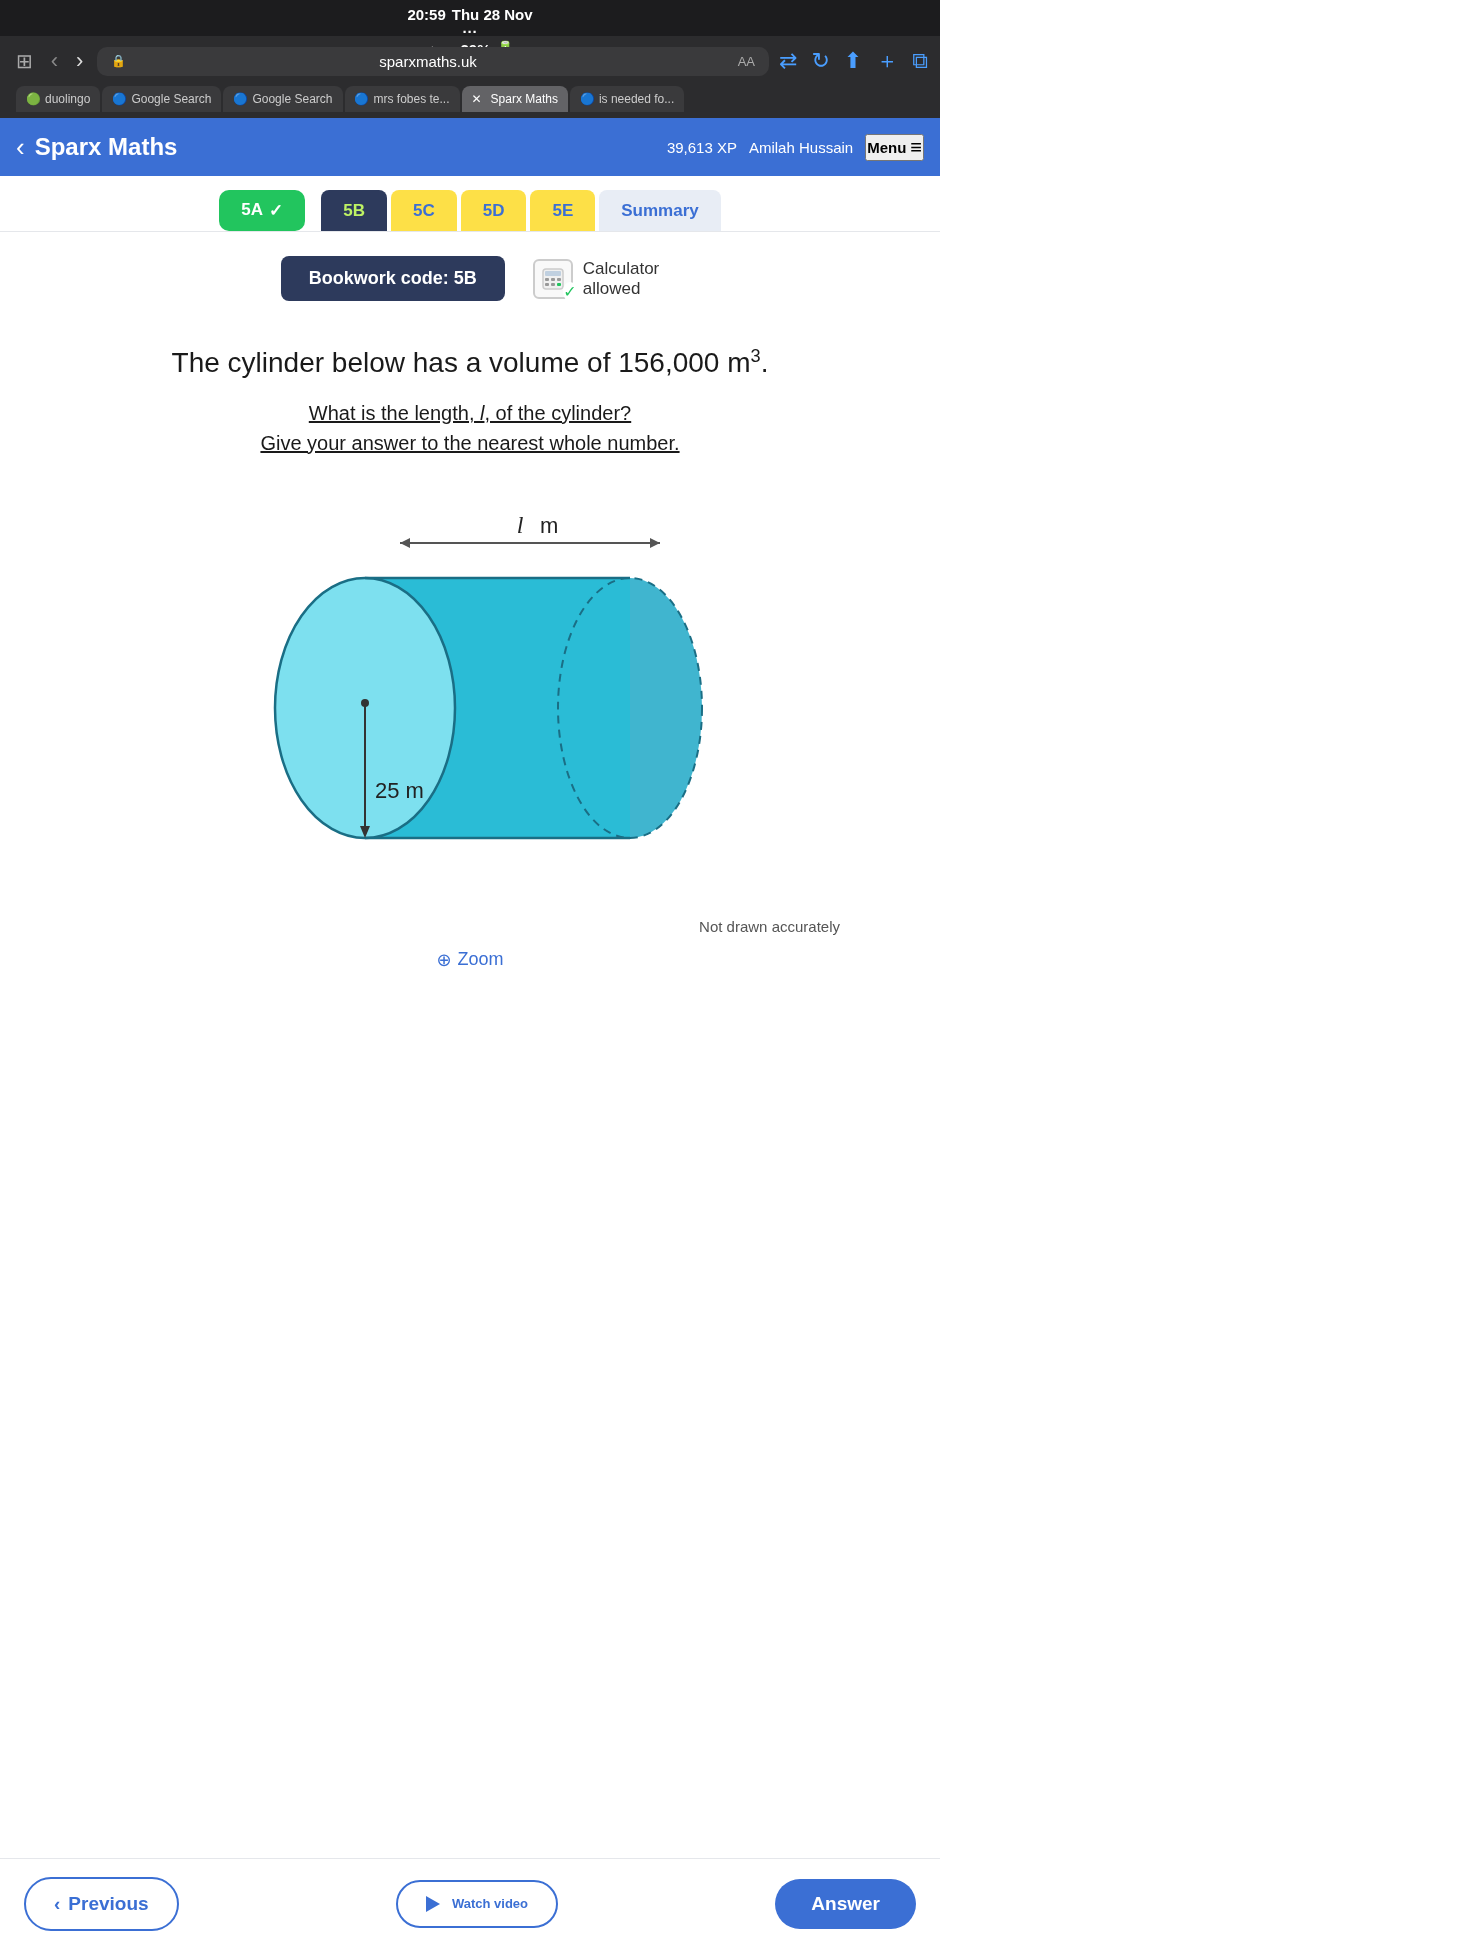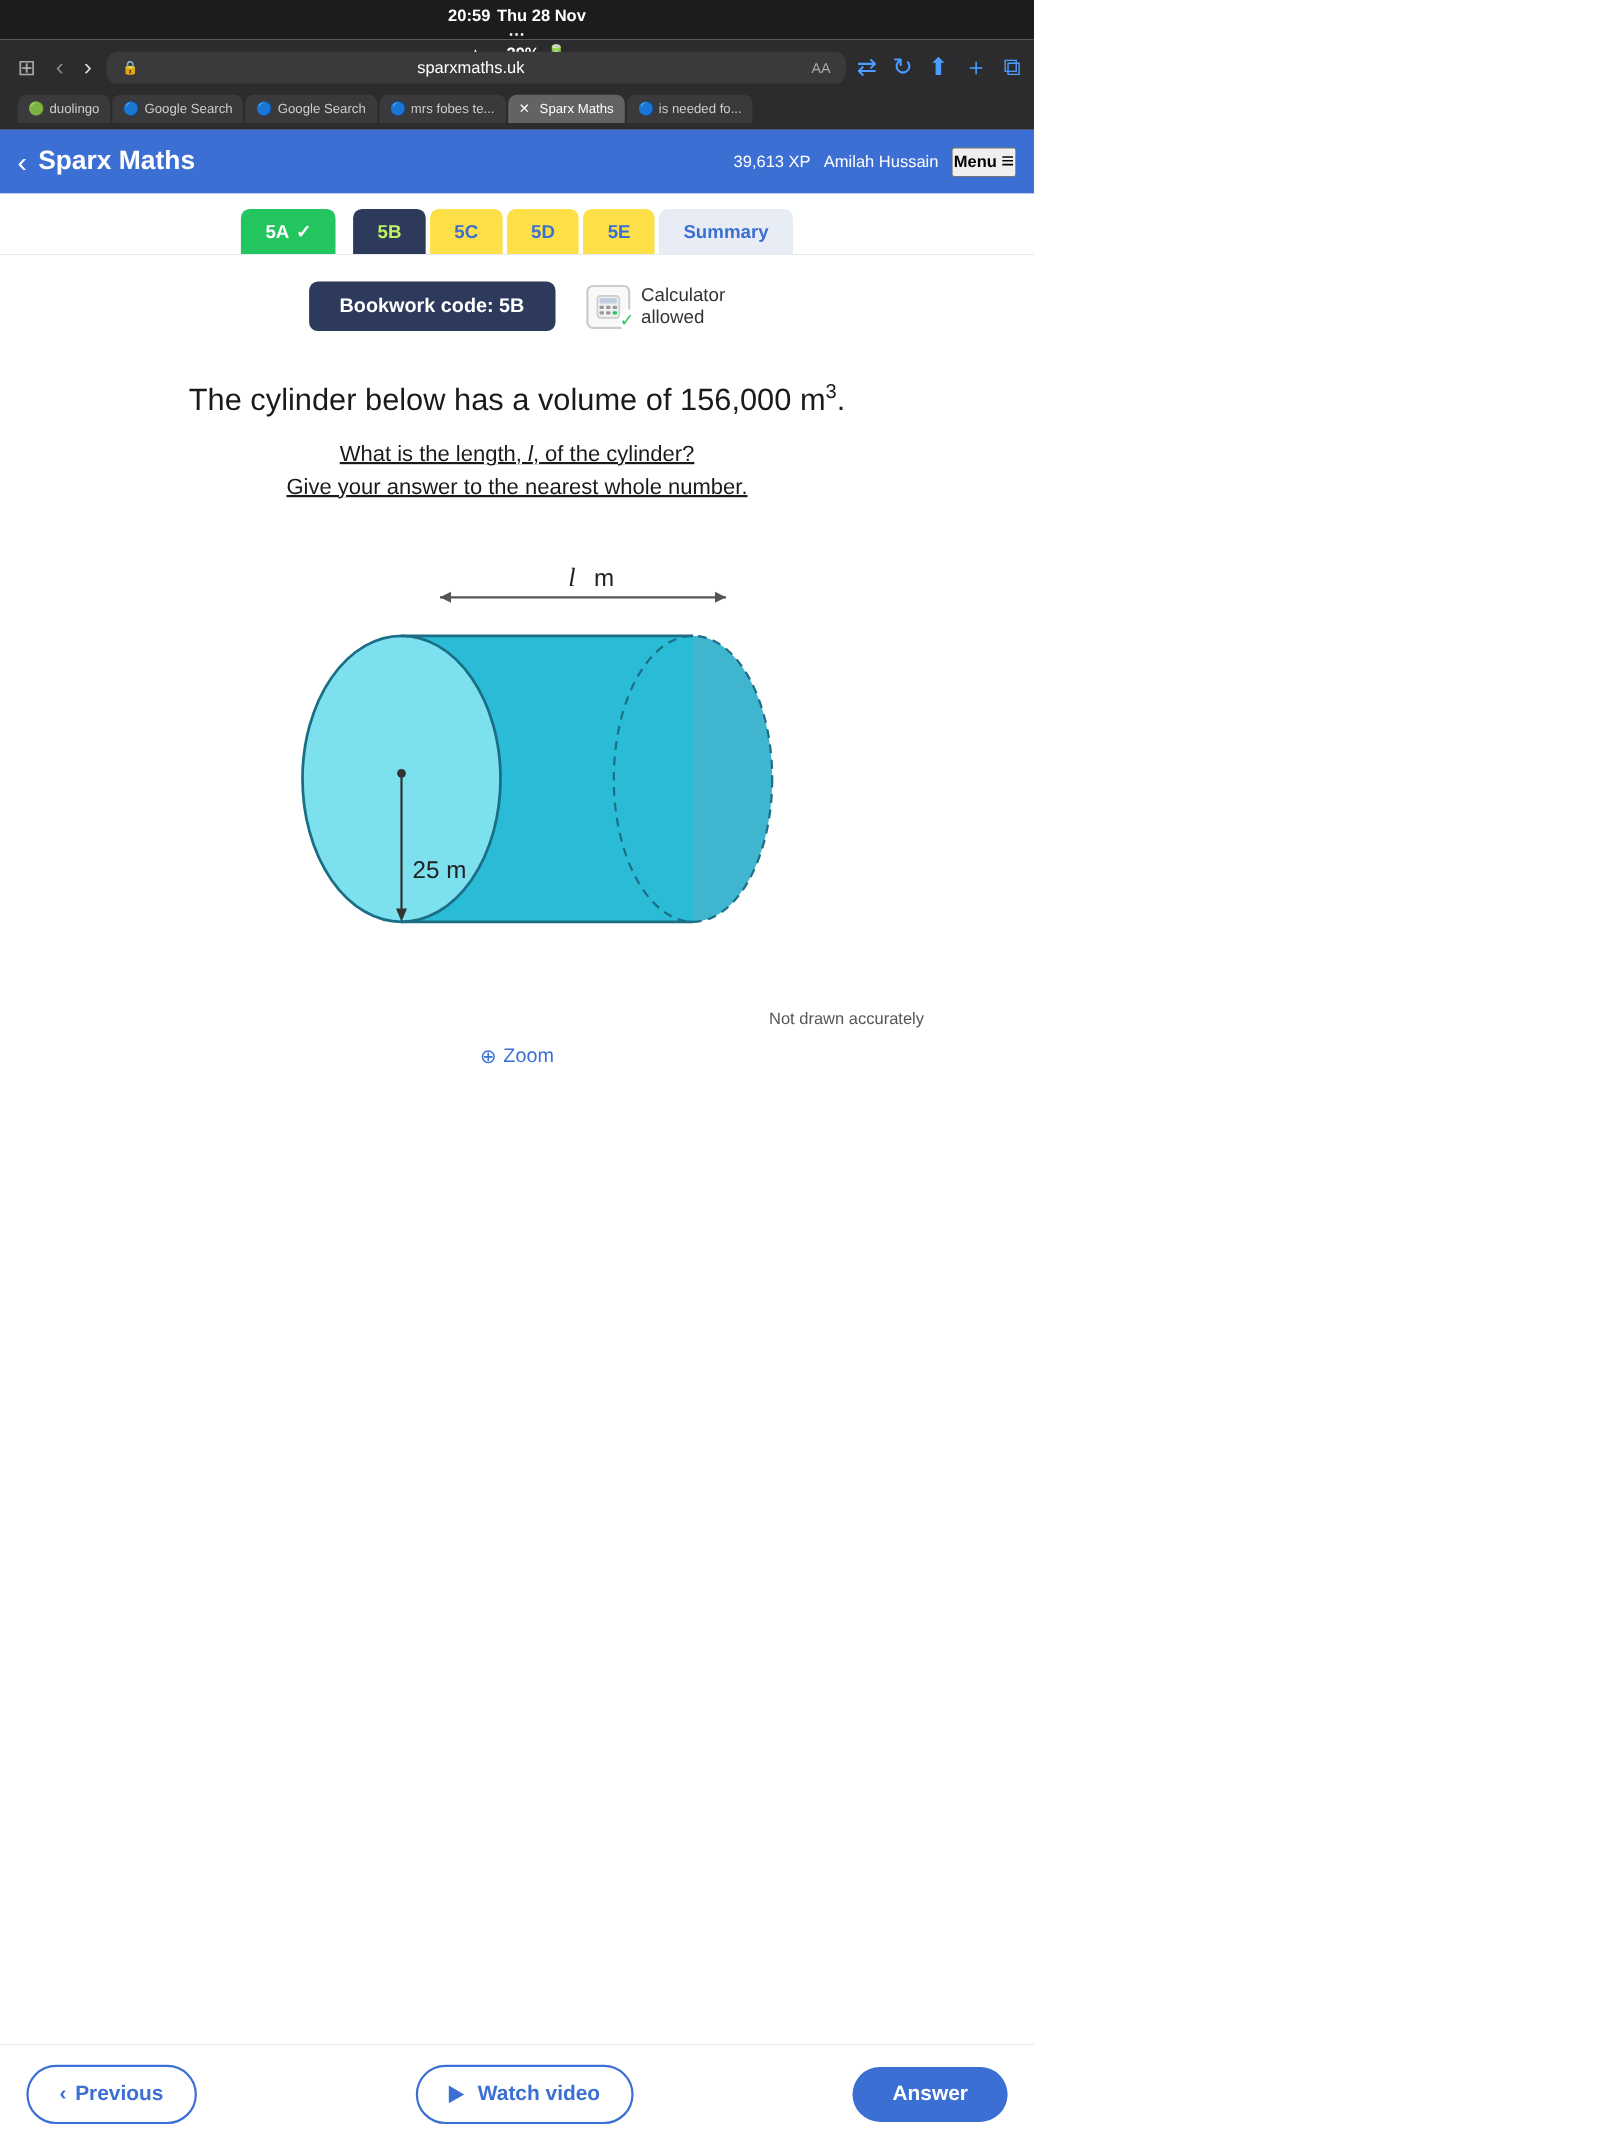--- a/index.html
+++ b/index.html
@@ -148,22 +148,23 @@
       font-weight: 600;
       cursor: pointer;
       border: none;
       background: #fde047;
       color: #3b6fd4;
     }
     .subtopic-tab.active-green {
       background: #22c55e;
       color: #fff;
       display: flex;
-      align-items: center;
+      align-items: flex-start;
       gap: 6px;
+      border-radius: 10px;
     }
     .subtopic-tab.active-dark {
       background: #2d3a5c;
       color: #bef264;
       margin-left: 12px;
     }
     .subtopic-tab.summary-tab {
       color: #3b6fd4;
       background: #e8edf5;
     }
@@ -295,21 +296,21 @@
       display: flex;
       align-items: center;
       gap: 8px;
     }
     .watch-btn {
       border: 2px solid #3b6fd4;
       background: #fff;
       color: #3b6fd4;
       border-radius: 50px;
       padding: 14px 28px;
-      font-size: 19px;
+      font-size: 13px;
       font-weight: 600;
       cursor: pointer;
       display: flex;
       align-items: center;
       gap: 8px;
     }
     .answer-btn {
       background: #3b6fd4;
       color: #fff;
       border: none;

